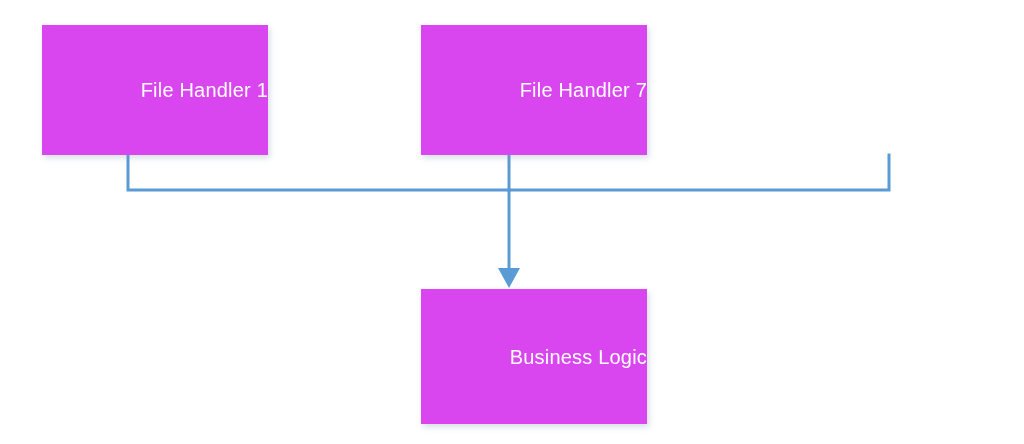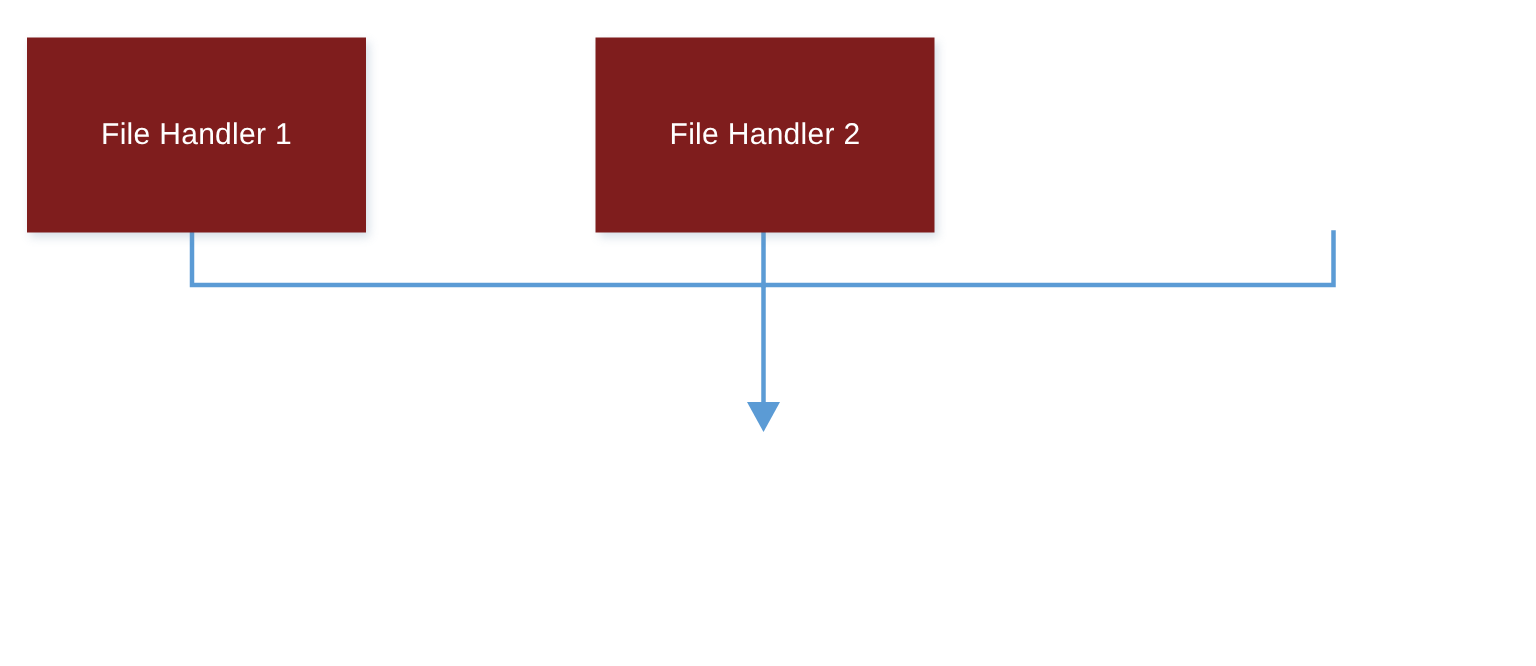--- a/index.html
+++ b/index.html
@@ -22,25 +22,26 @@
     position: absolute;
     left: 0;
     top: 0;
     width: 1024px;
     height: 444px;
     pointer-events: none;
   }
   .node {
     position: absolute;
     box-sizing: border-box;
-    background: #7f1d1d;
+    background: #d946ef;
     display: flex;
     align-items: center;
-    justify-content: center;
+    justify-content: flex-end;
     box-shadow: 2px 3px 6px rgba(120, 150, 180, 0.30);
+    margin-left: 24px;
   }
   .node-label {
     color: #ffffff;
     font-family: "Liberation Sans", sans-serif;
     font-size: 20px;
     font-weight: 400;
     letter-spacing: 0.2px;
     line-height: 1.2;
     text-align: center;
     white-space: nowrap;
@@ -68,18 +69,21 @@
     <path d="M 509 190 L 509 269" fill="none" stroke="#5b9bd5" stroke-width="3" stroke-linecap="butt"></path>
 
     <polygon points="498,268 520,268 509,288" fill="#5b9bd5"></polygon>
   </svg>
 
   <div class="node" id="node-file-handler-1">
     <span class="node-label">File Handler 1</span>
   </div>
 
   <div class="node" id="node-file-handler-2">
-    <span class="node-label">File Handler 2</span>
+    <span class="node-label">File Handler 7</span>
   </div>
 
 
+  <div class="node" id="node-business-logic">
+    <span class="node-label">Business Logic</span>
+  </div>
 
 </div>
 
 </body></html>

